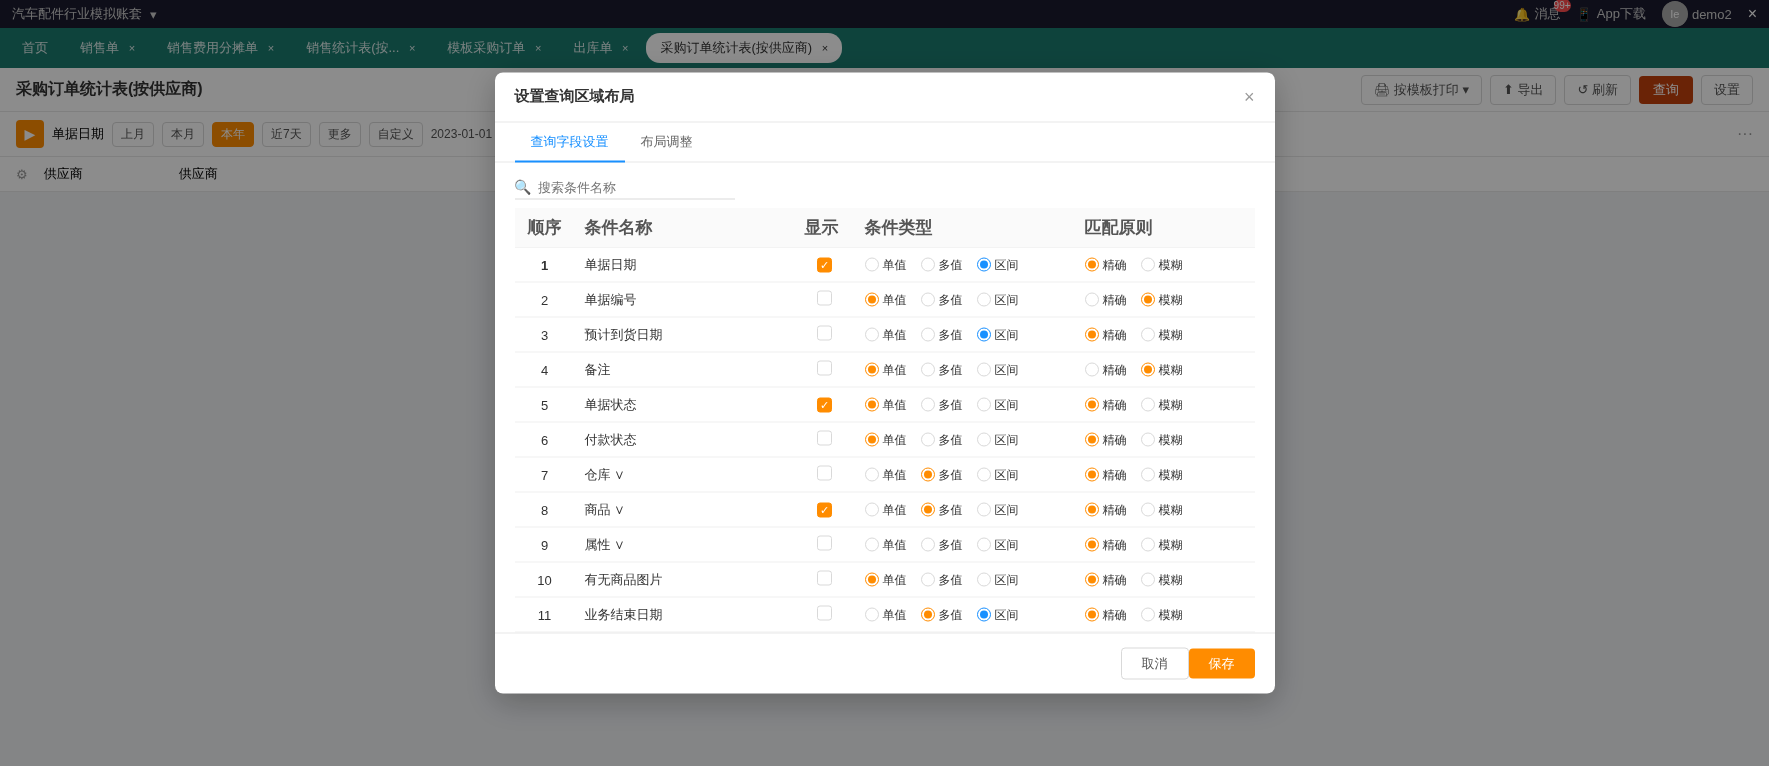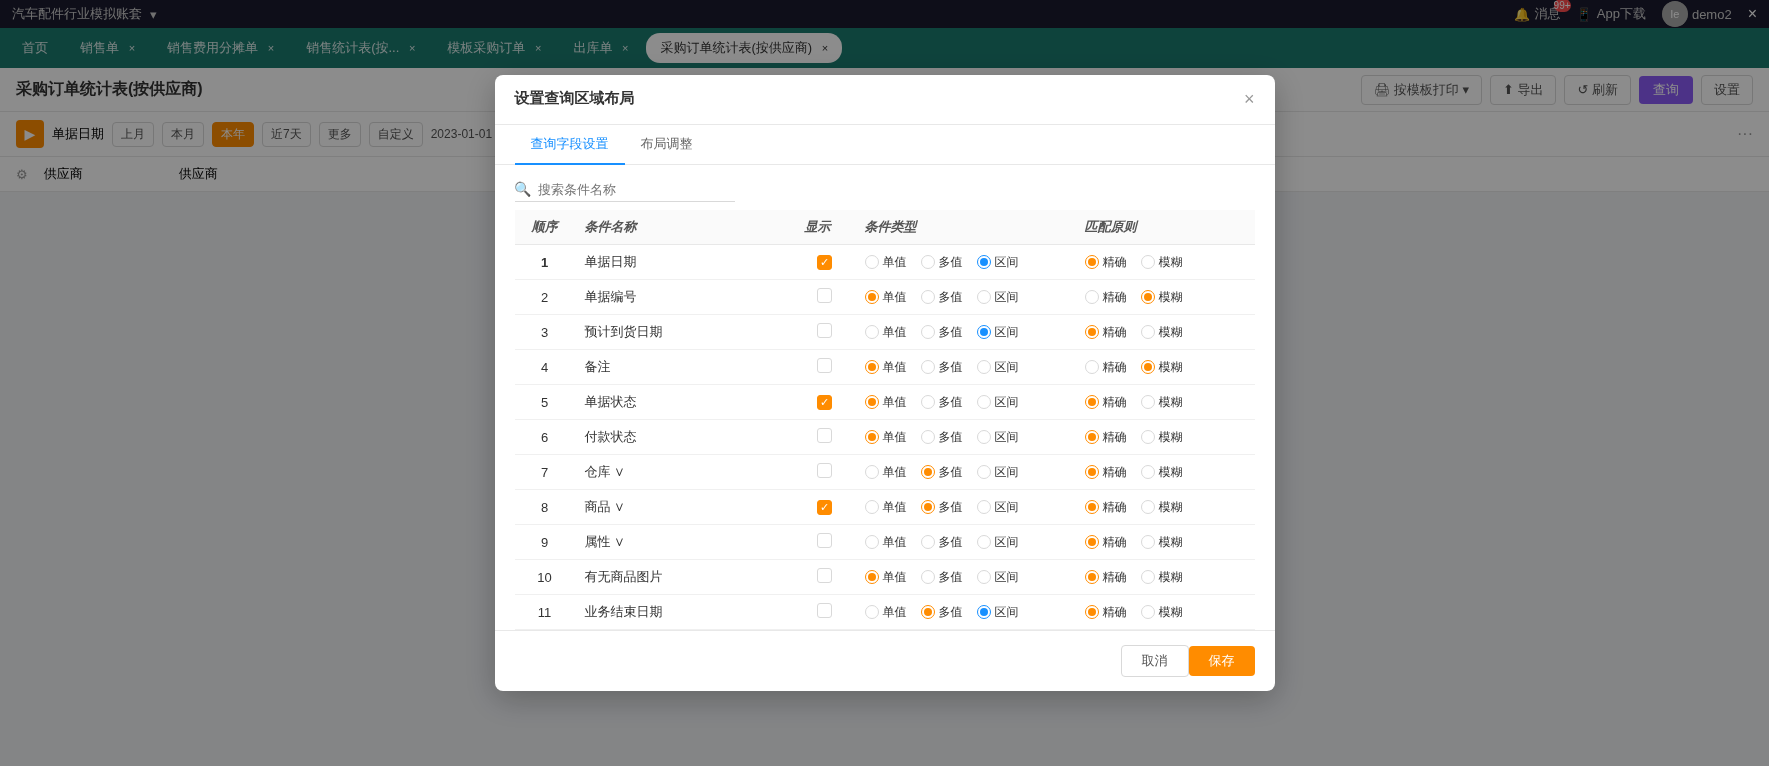--- a/index.html
+++ b/index.html
@@ -54,21 +54,21 @@
       justify-content: space-between;
       padding: 0 16px;
     }
     .page-title { font-size: 16px; font-weight: bold; color: #333; }
     .header-actions { display: flex; align-items: center; gap: 8px; }
     .btn-outline {
       padding: 5px 12px; border: 1px solid #d9d9d9; background: #fff;
       color: #555; border-radius: 4px; cursor: pointer; font-size: 13px;
     }
     .btn-primary {
-      padding: 5px 14px; background: #8b5cf6; border: none;
+      padding: 5px 14px; background: #c2410c; border: none;
       color: #fff; border-radius: 4px; cursor: pointer; font-size: 13px;
     }
 
     
     .filter-bar {
       background: #fff;
       padding: 8px 16px;
       display: flex;
       align-items: center;
       gap: 8px;
@@ -170,26 +170,25 @@
     }
     .modal-table {
       width: 100%;
       border-collapse: collapse;
     }
     .modal-table thead th {
       background: #fafafa;
       border-bottom: 1px solid #e8e8e8;
       padding: 8px 10px;
       text-align: left;
-      font-size: 13px;
+      font-size: 17px;
       color: #555;
       position: sticky;
       top: 0;
       z-index: 2;
-      font-style: italic;
     }
     .modal-table tbody tr {
       border-bottom: 1px solid #f0f0f0;
     }
     .modal-table td {
       padding: 8px 10px;
       font-size: 13px;
       color: #333;
       vertical-align: middle;
     }

